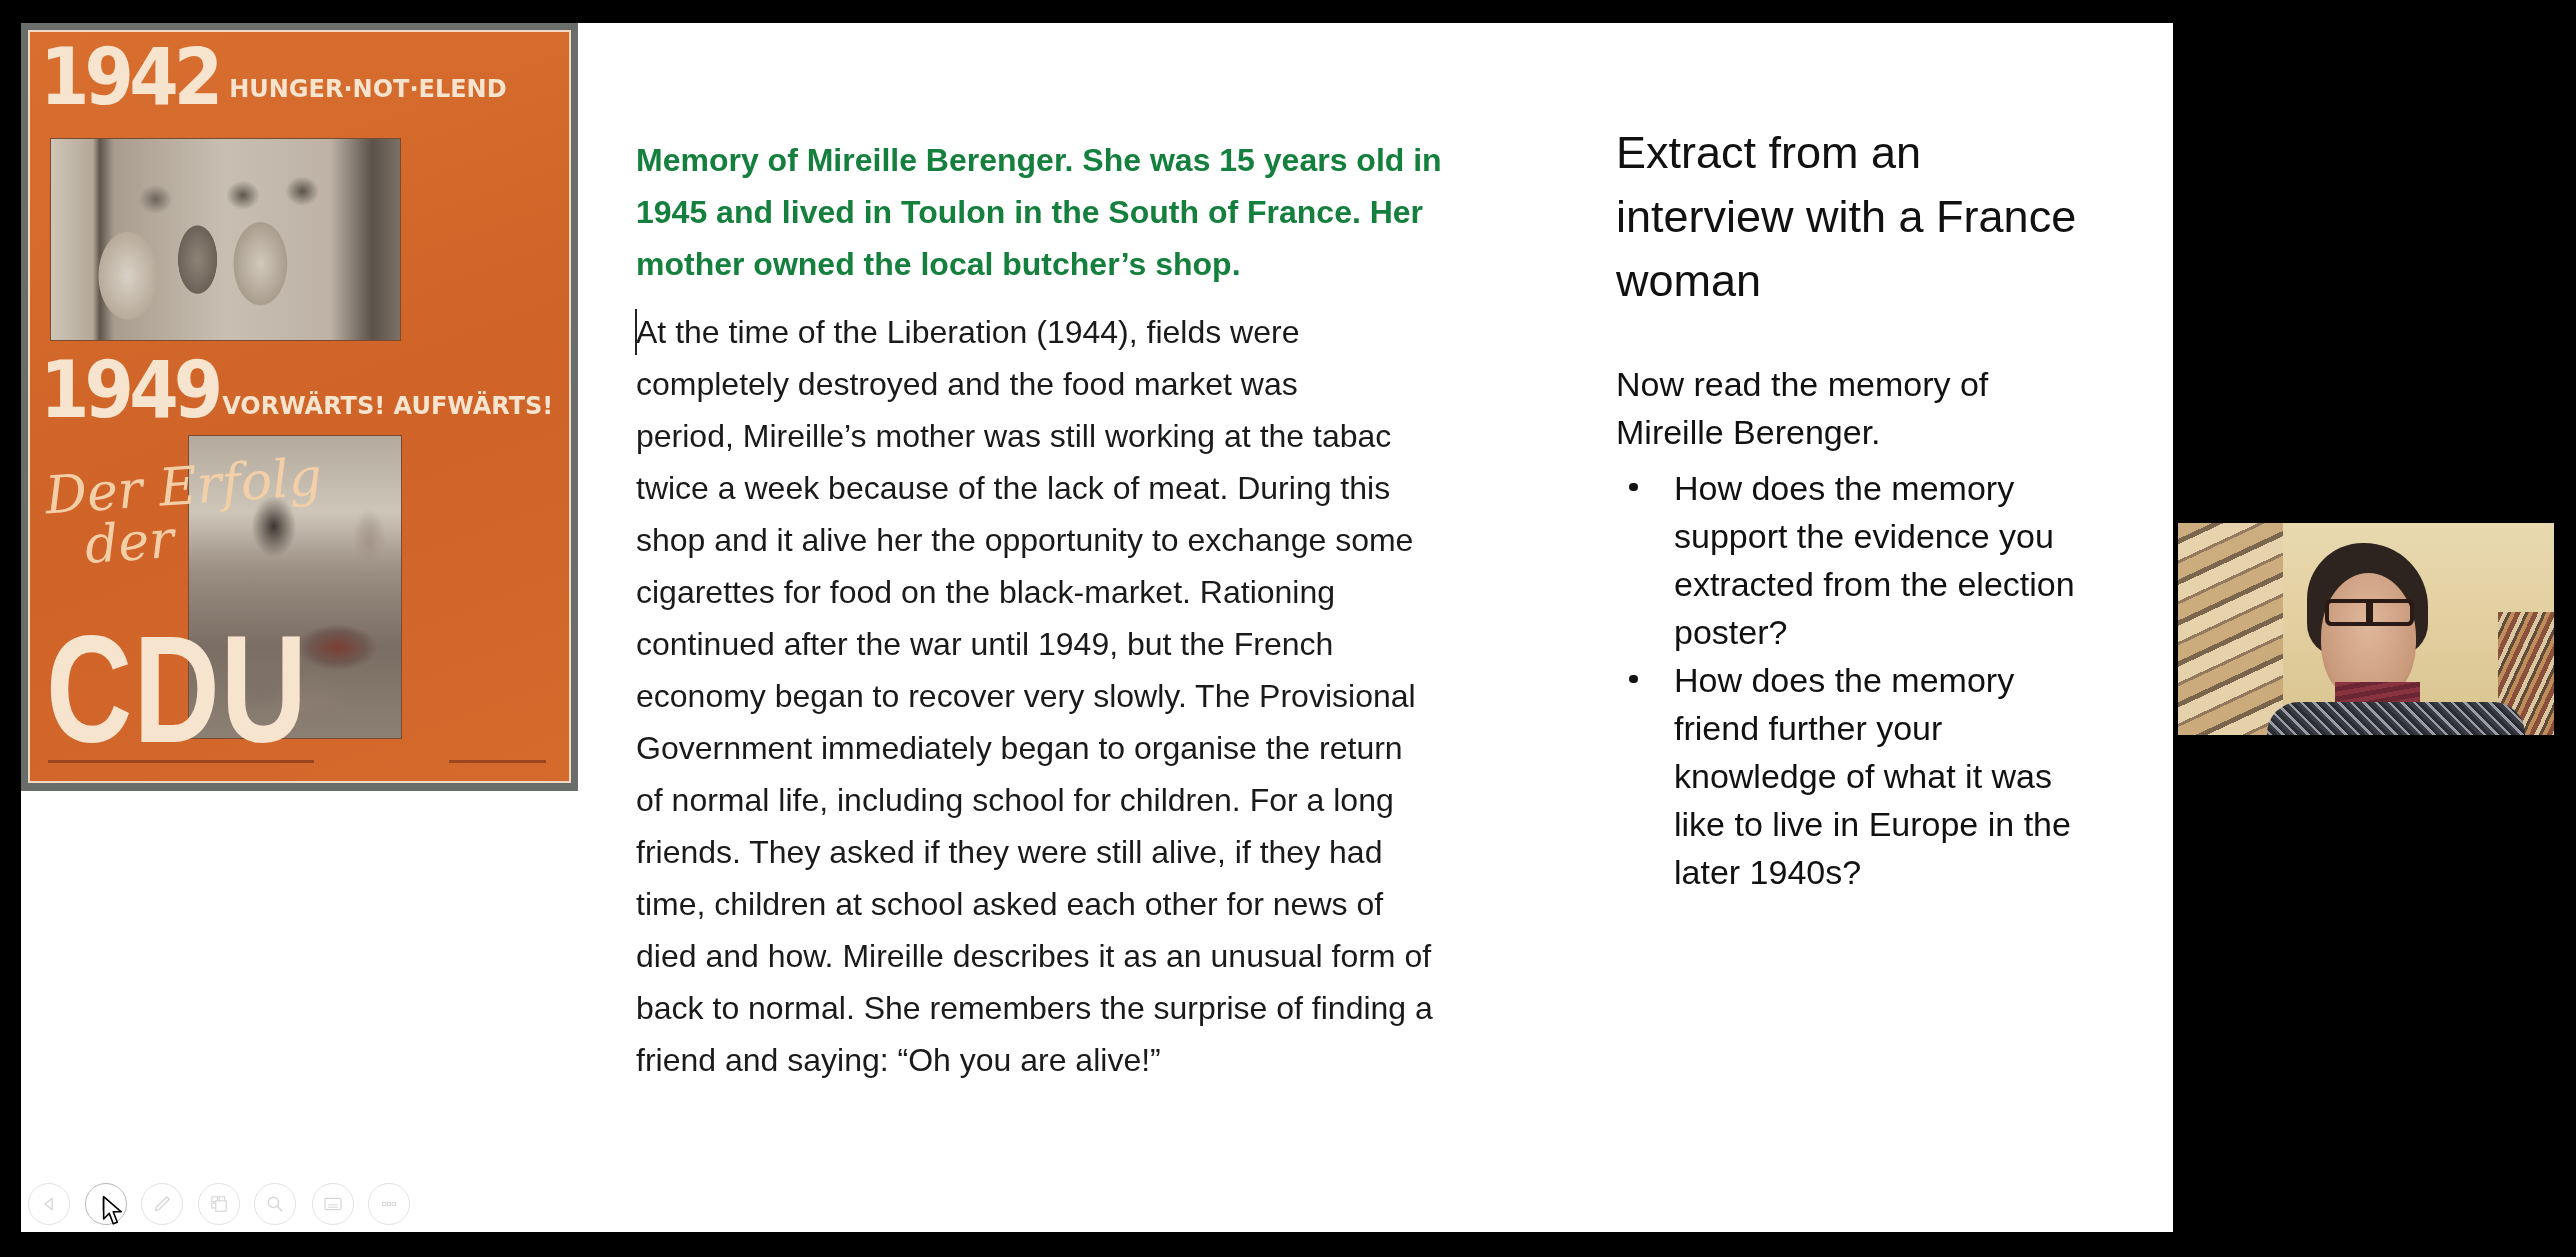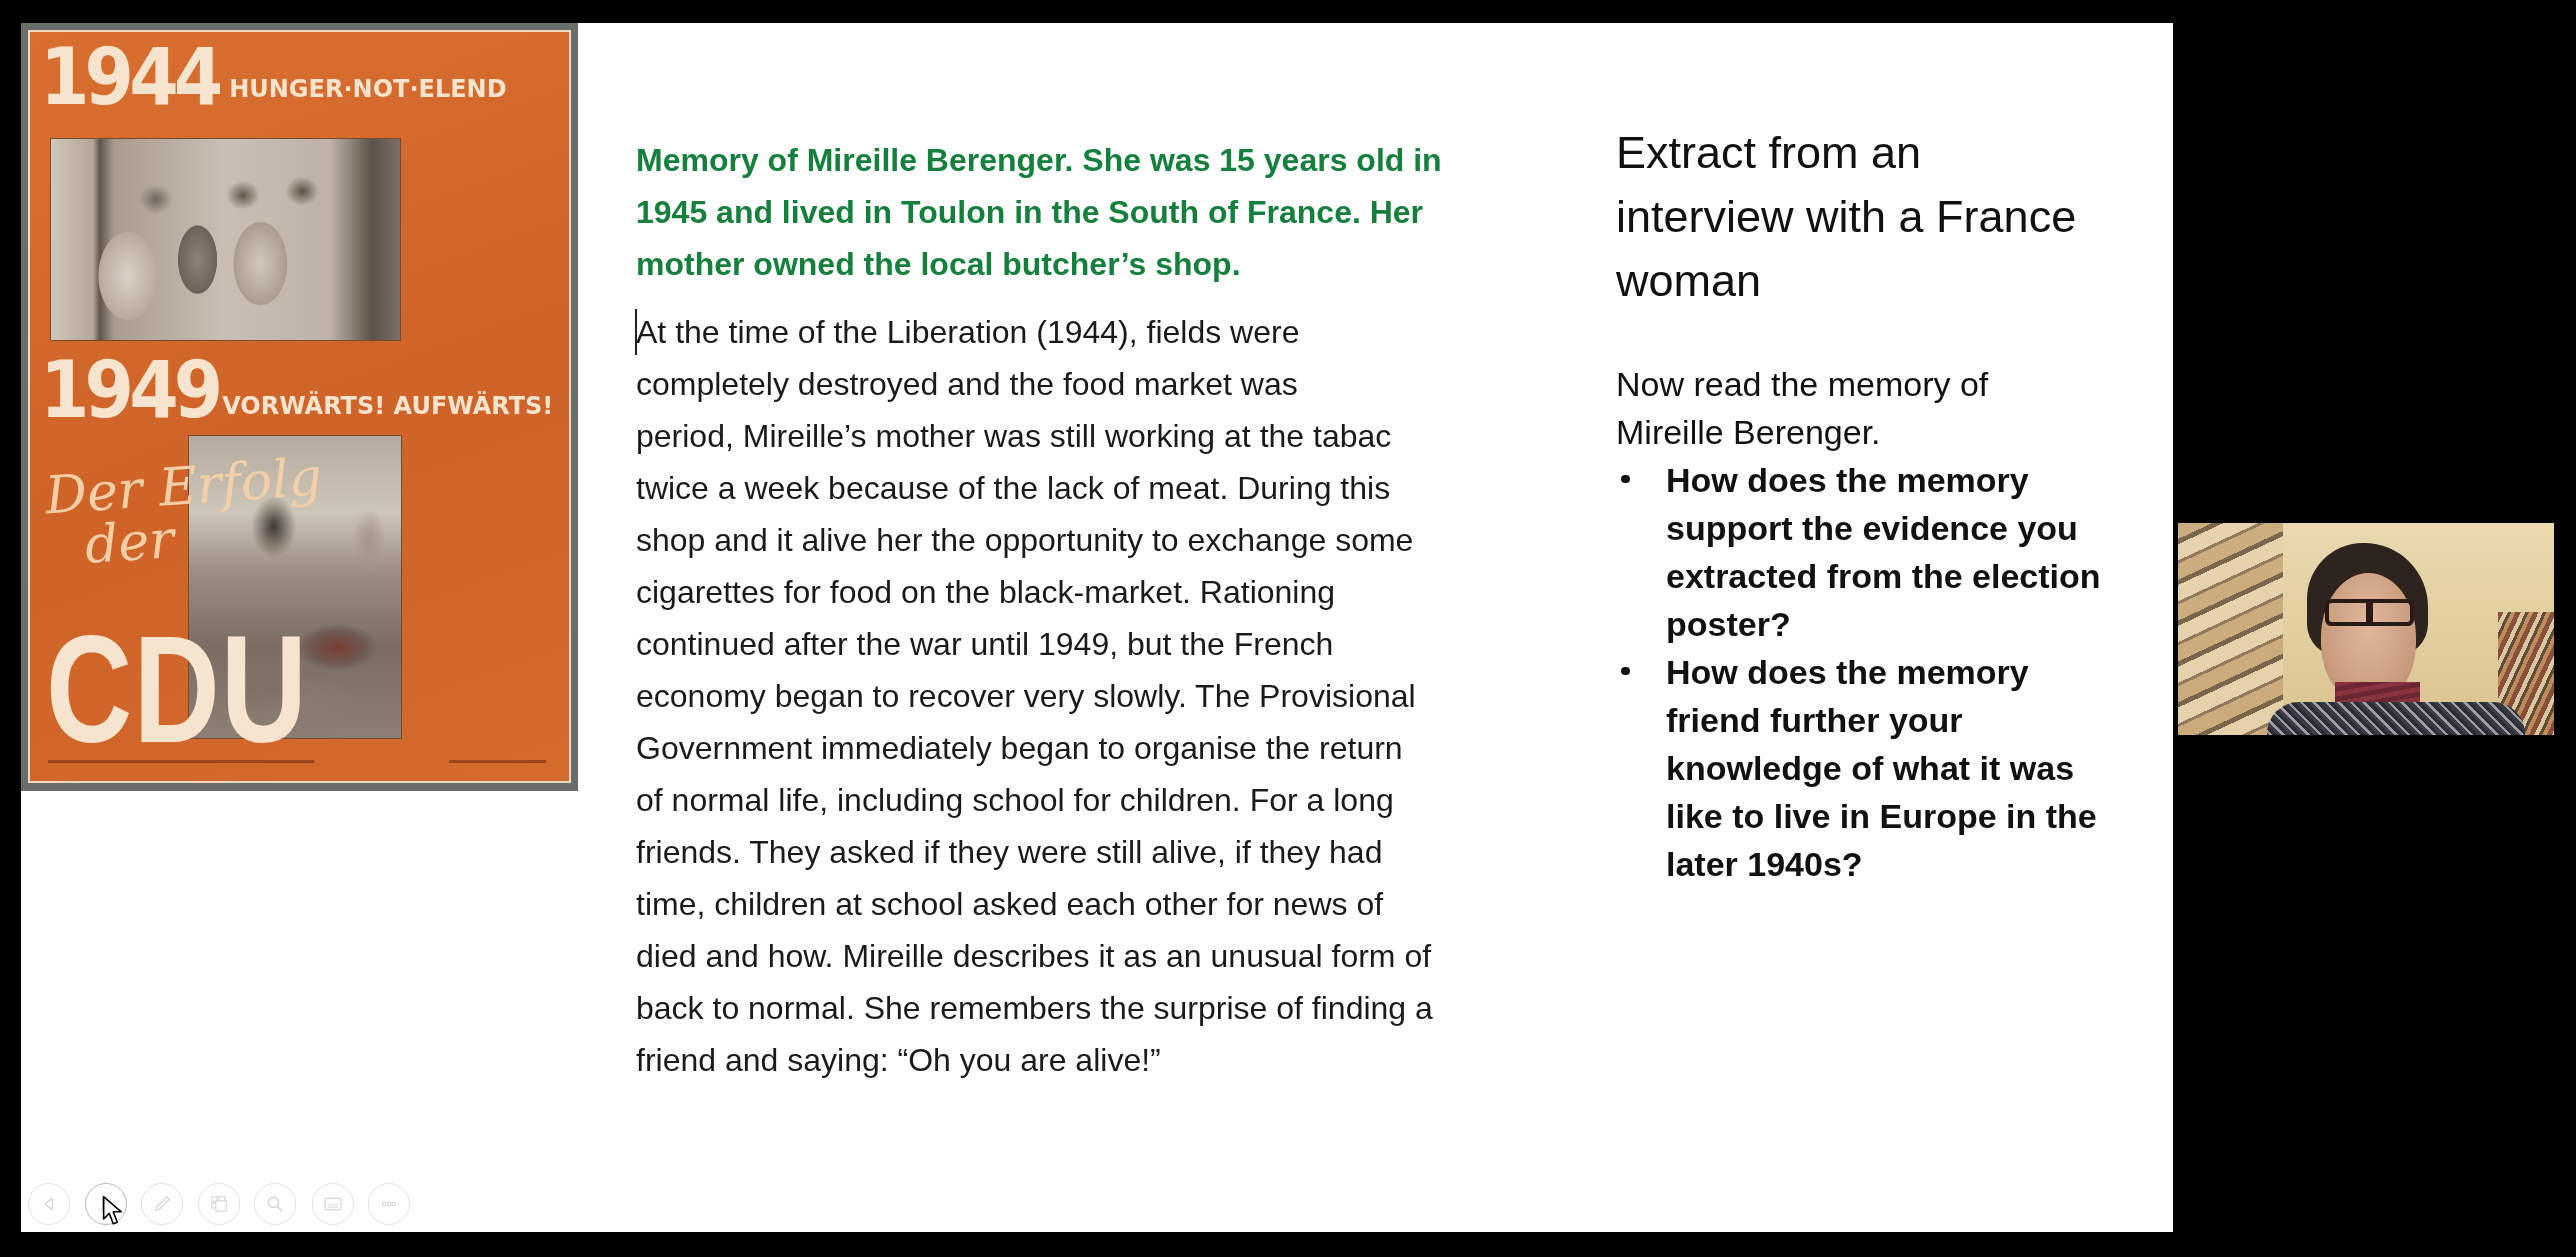--- a/index.html
+++ b/index.html
@@ -88,21 +88,21 @@
     .side-title {
       position: absolute; left: 1616px; top: 121px; width: 547px;
       font-size: 45px; line-height: 64px; color: #111;
     }
     .side-intro {
       position: absolute; left: 1616px; top: 360px; width: 547px;
       font-size: 34px; line-height: 48px; color: #111;
     }
     .questions {
       position: absolute; left: 1616px; top: 456px; width: 547px;
-      list-style: none; margin: 0; padding: 0; font-weight: bold;
+      list-style: none; margin: 8px; padding: 0;
     }
     .questions li {
       position: relative; padding-left: 50px;
       font-size: 34px; line-height: 48px; color: #111;
     }
     .bullet {
       position: absolute; left: 4.8px; top: 18.5px; width: 8.9px; height: 8.9px;
       border-radius: 50%; background: #111;
     }
     
@@ -157,21 +157,21 @@
     .tb-btn svg { width: 24px; height: 24px; }
     .cursor { position: absolute; left: 102px; top: 1195px; width: 22.5px; height: 32px; }
   </style>
 </head>
 <body>
 
 <div class="slide"></div>
 
 <div class="poster">
   <div class="poster-inner">
-    <div class="p-year" style="left:9.7px; top:6.4px; font-size:79px;">1944</div>
+    <div class="p-year" style="left:9.7px; top:6.4px; font-size:79px;">1942</div>
     <div class="p-slogan" style="left:199px; top:45px; font-size:24px;">HUNGER·NOT·ELEND</div>
     <div class="p-photo photo-crowd" style="left:20px; top:106px; width:351px; height:203px;"></div>
     <div class="p-year" style="left:9.7px; top:319px; font-size:79px;">1949</div>
     <div class="p-slogan" style="left:192px; top:362px; font-size:24px;">VORWÄRTS! AUFWÄRTS!</div>
     <div class="p-photo photo-market" style="left:158px; top:403px; width:214px; height:304px;"></div>
     <div class="p-script" style="left:14.5px; top:427px; font-size:52px;">Der Erfolg</div>
     <div class="p-script" style="left:55px; top:483px; font-size:52px;">der</div>
     <div class="p-cdu" style="left:16px; top:580px; font-size:153px;">CDU</div>
     <div class="p-fine" style="left:17.7px; top:728px; width:266px;"></div>
     <div class="p-fine" style="left:419px; top:728px; width:97px;"></div>

